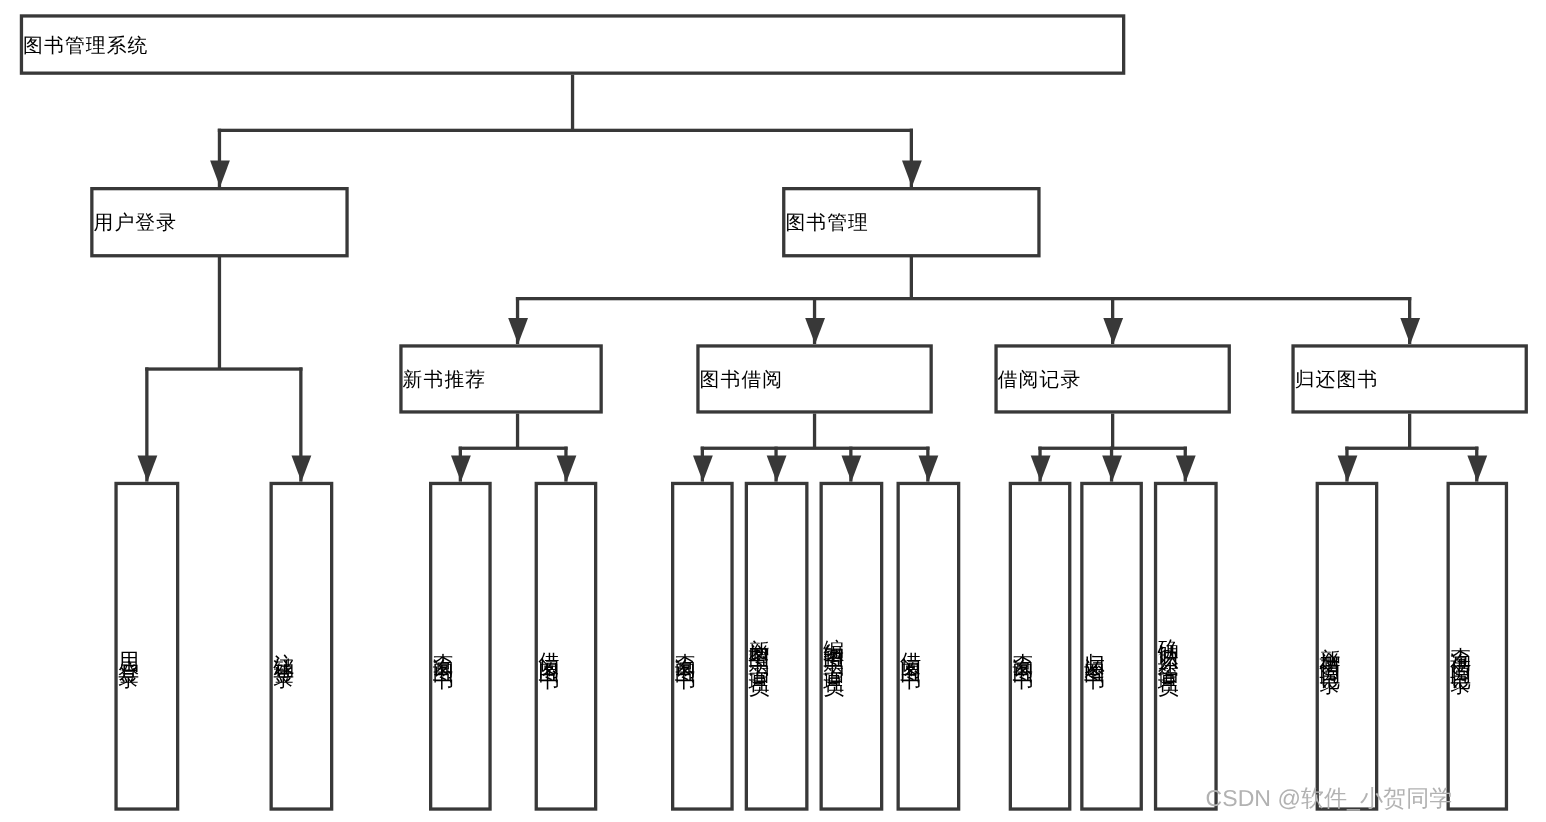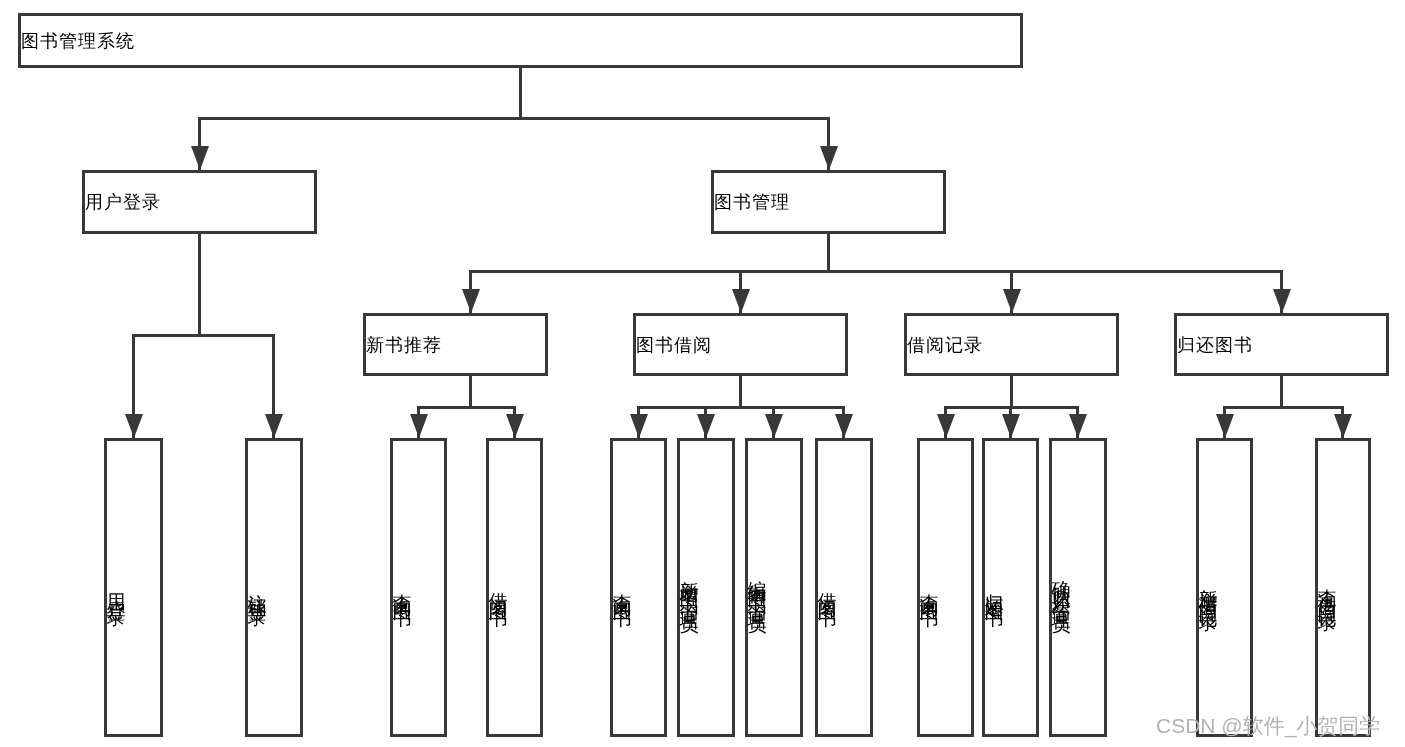--- a/index.html
+++ b/index.html
@@ -37,21 +37,21 @@
     position: absolute;
     left: -7.5px;
     bottom: 0;
     width: 0; height: 0;
     border-left: 9px solid transparent;
     border-right: 9px solid transparent;
     border-top: 24px solid #383838;
   }
   .watermark {
     position: absolute;
-    left: 1156px;
+    left: 1096px;
     top: 712px;
     font-size: 21px;
     color: #b2b2b2;
     white-space: nowrap;
     z-index: 5;
   }
 </style>
 </head>
 <body>
 

